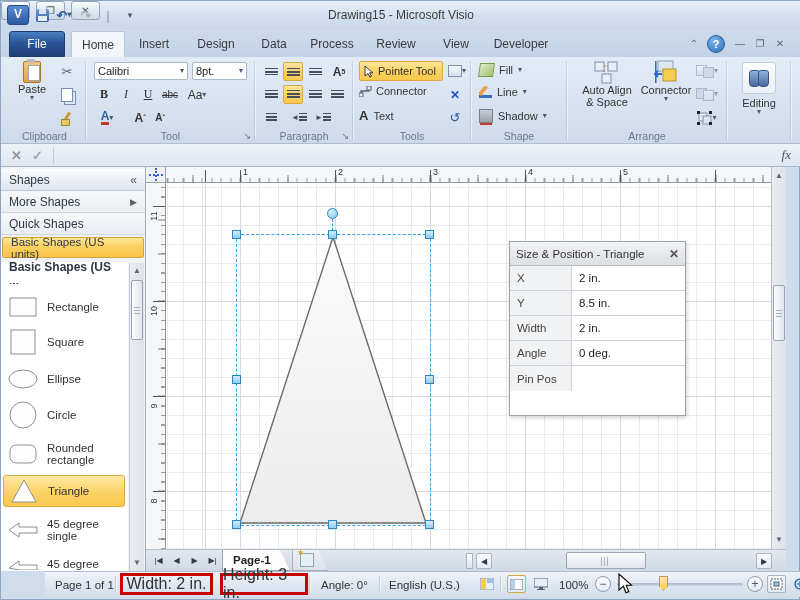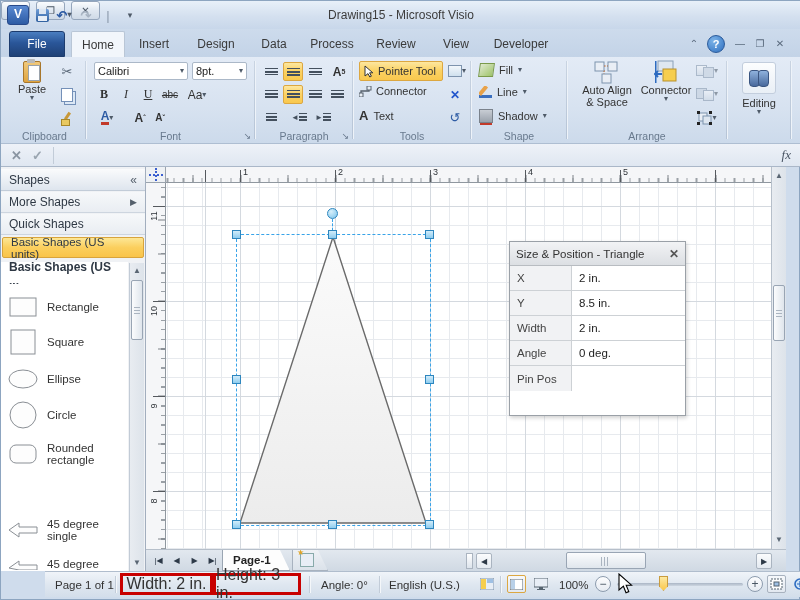--- a/index.html
+++ b/index.html
@@ -244,21 +244,21 @@
       <div class="rbtn-small" style="left:98px;top:28px;width:26px;">
         <span>Aa</span>
           <span class="caret">▾</span>
       </div>
       <div class="rbtn-small" style="left:8px;top:51px;width:26px;">
         <span style="font-weight:bold;color:#2d5ba4;border-bottom:3px solid #c23a2a;line-height:12px;">A</span>
           <span class="caret">▾</span>
       </div>
       <div class="rbtn-small" style="left:44px;top:51px;font-weight:bold;">A<span style="font-size:7px;vertical-align:top;">ˆ</span></div>
       <div class="rbtn-small" style="left:64px;top:51px;font-size:10px;font-weight:bold;">A<span style="font-size:7px;vertical-align:top;">ˇ</span></div>
-      <div class="glabel">Font</div>
+      <div class="glabel">Tool</div>
       <div class="launcher">↘</div>
     </div>
 
     <div class="abs rgroup" style="left:254px;width:98px;">
       <div class="rbtn-small" style="left:6px;top:5px;">
           <span class="hl" style="height:7px;"></span>
         </div>
       <div class="rbtn-small hlite" style="left:28px;top:5px;">
           <span class="hl" style="height:8px;"></span>
         </div>
@@ -455,20 +455,28 @@
           </span>
         <span>Circle</span>
       </div>
       <div class="shape-item" style="top:152px;height:36px;">
         <span class="icobox">
             <svg width="28" height="20">
               <rect x="1" y="1" width="26" height="18" rx="6" fill="#fdfdfd" stroke="#8a8f95"></rect>
             </svg>
           </span>
         <span>Rounded rectangle</span>
+      </div>
+      <div class="shape-item tri-hl" style="top:191px;height:32px;left:2px;width:122px;padding-left:2px;">
+        <span class="icobox">
+            <svg width="28" height="26">
+              <polygon points="14,2 26,24 2,24" fill="#fdfdfd" stroke="#8a8f95"></polygon>
+            </svg>
+          </span>
+        <span>Triangle</span>
       </div>
       <div class="shape-item" style="top:228px;height:36px;">
         <span class="icobox">
             <svg width="30" height="16">
               <polygon points="1,8 11,1 11,5 29,5 29,11 11,11 11,15" fill="#fdfdfd" stroke="#8a8f95"></polygon>
             </svg>
           </span>
         <span>45 degree single</span>
       </div>
       <div class="shape-item" style="top:270px;height:20px;">
@@ -581,21 +589,21 @@
     <div class="hs-thumb" style="left:420px;"></div>
     <div class="hs-btn" style="left:610px;">▶</div>
   </div>
 
   <div class="abs status">
     <div class="st-item" style="left:10px;">Page 1 of 1</div>
     <div class="st-sep" style="left:70px;"></div>
     <div class="redbox" style="left:75px;width:93px;">
       <span>Width: 2 in.</span>
     </div>
-    <div class="redbox" style="left:168px;width:88px;">
+    <div class="redbox" style="left:175px;width:88px;">
       <span>Height: 3 in.</span>
     </div>
     <div class="st-sep" style="left:264px;"></div>
     <div class="st-item" style="left:276px;">Angle: 0°</div>
     <div class="st-sep" style="left:334px;"></div>
     <div class="st-item" style="left:344px;">English (U.S.)</div>
     <div class="sqbtn" style="left:432px;border:none;background:none;">
       <svg width="14" height="12">
           <rect x="0" y="0" width="14" height="12" fill="#e8eef6" stroke="#7d93ad"></rect>
           <rect x="1" y="1" width="5" height="10" fill="#f6ce4e"></rect>

